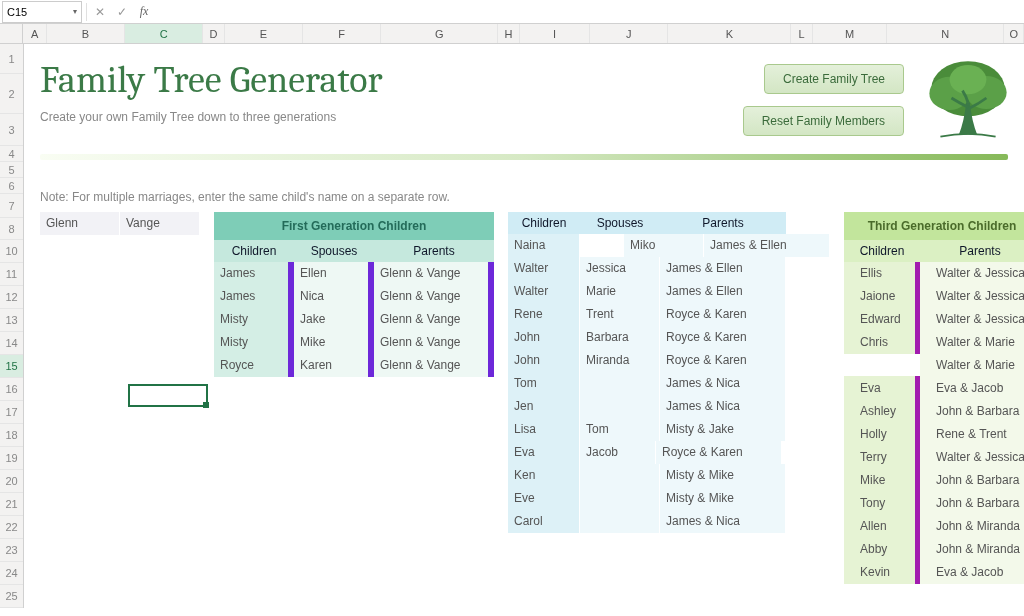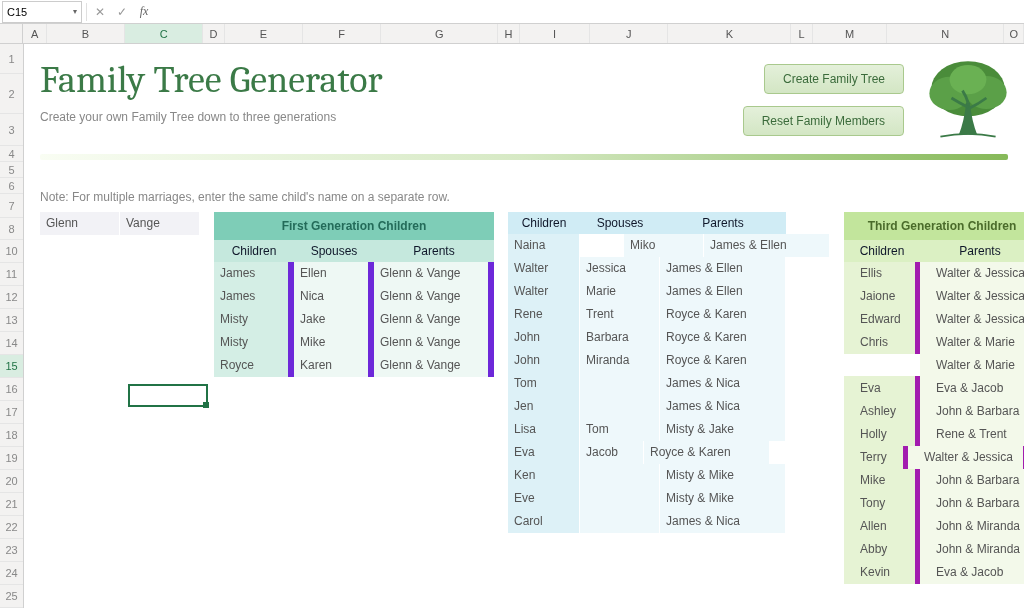--- a/index.html
+++ b/index.html
@@ -277,21 +277,21 @@
                   <div class="cell w1" style="width: 80px; height: 23px; line-height: 23px;"></div>
                   <div class="cell w2" style="width: 126px; height: 23px; line-height: 23px;">James &amp; Nica</div>
                 </div>
                 <div class="tbl-row">
                   <div class="cell w0 c0" style="width: 72px; height: 23px; line-height: 23px;">Lisa</div>
                   <div class="cell w1" style="width: 80px; height: 23px; line-height: 23px;">Tom</div>
                   <div class="cell w2" style="width: 126px; height: 23px; line-height: 23px;">Misty &amp; Jake</div>
                 </div>
                 <div class="tbl-row">
                   <div class="cell w0 c0" style="width: 72px; height: 23px; line-height: 23px;">Eva</div>
-                  <div class="cell w1" style="width: 64px; height: 23px; line-height: 23px;">Jacob</div>
+                  <div class="cell w1" style="width: 76px; height: 23px; line-height: 23px;">Jacob</div>
                   <div class="cell w2" style="width: 126px; height: 23px; line-height: 23px;">Royce &amp; Karen</div>
                 </div>
                 <div class="tbl-row">
                   <div class="cell w0 c0" style="width: 72px; height: 23px; line-height: 23px;">Ken</div>
                   <div class="cell w1" style="width: 80px; height: 23px; line-height: 23px;"></div>
                   <div class="cell w2" style="width: 126px; height: 23px; line-height: 23px;">Misty &amp; Mike</div>
                 </div>
                 <div class="tbl-row">
                   <div class="cell w0 c0" style="width: 72px; height: 23px; line-height: 23px;">Eve</div>
                   <div class="cell w1" style="width: 80px; height: 23px; line-height: 23px;"></div>
@@ -338,21 +338,21 @@
                 </div>
                 <div class="tbl-row">
                   <div class="cell w0 c0" style="width: 76px; height: 23px; line-height: 23px;">Ashley</div>
                   <div class="cell w1" style="width: 120px; height: 23px; line-height: 23px;">John &amp; Barbara</div>
                 </div>
                 <div class="tbl-row">
                   <div class="cell w0 c0" style="width: 76px; height: 23px; line-height: 23px;">Holly</div>
                   <div class="cell w1" style="width: 120px; height: 23px; line-height: 23px;">Rene &amp; Trent</div>
                 </div>
                 <div class="tbl-row">
-                  <div class="cell w0 c0" style="width: 64px; height: 23px; line-height: 23px;">Terry</div>
+                  <div class="cell w0 c0" style="width: 76px; height: 23px; line-height: 23px;">Terry</div>
                   <div class="cell w1" style="width: 120px; height: 23px; line-height: 23px;">Walter &amp; Jessica</div>
                 </div>
                 <div class="tbl-row">
                   <div class="cell w0 c0" style="width: 76px; height: 23px; line-height: 23px;">Mike</div>
                   <div class="cell w1" style="width: 120px; height: 23px; line-height: 23px;">John &amp; Barbara</div>
                 </div>
                 <div class="tbl-row">
                   <div class="cell w0 c0" style="width: 76px; height: 23px; line-height: 23px;">Tony</div>
                   <div class="cell w1" style="width: 120px; height: 23px; line-height: 23px;">John &amp; Barbara</div>
                 </div>

